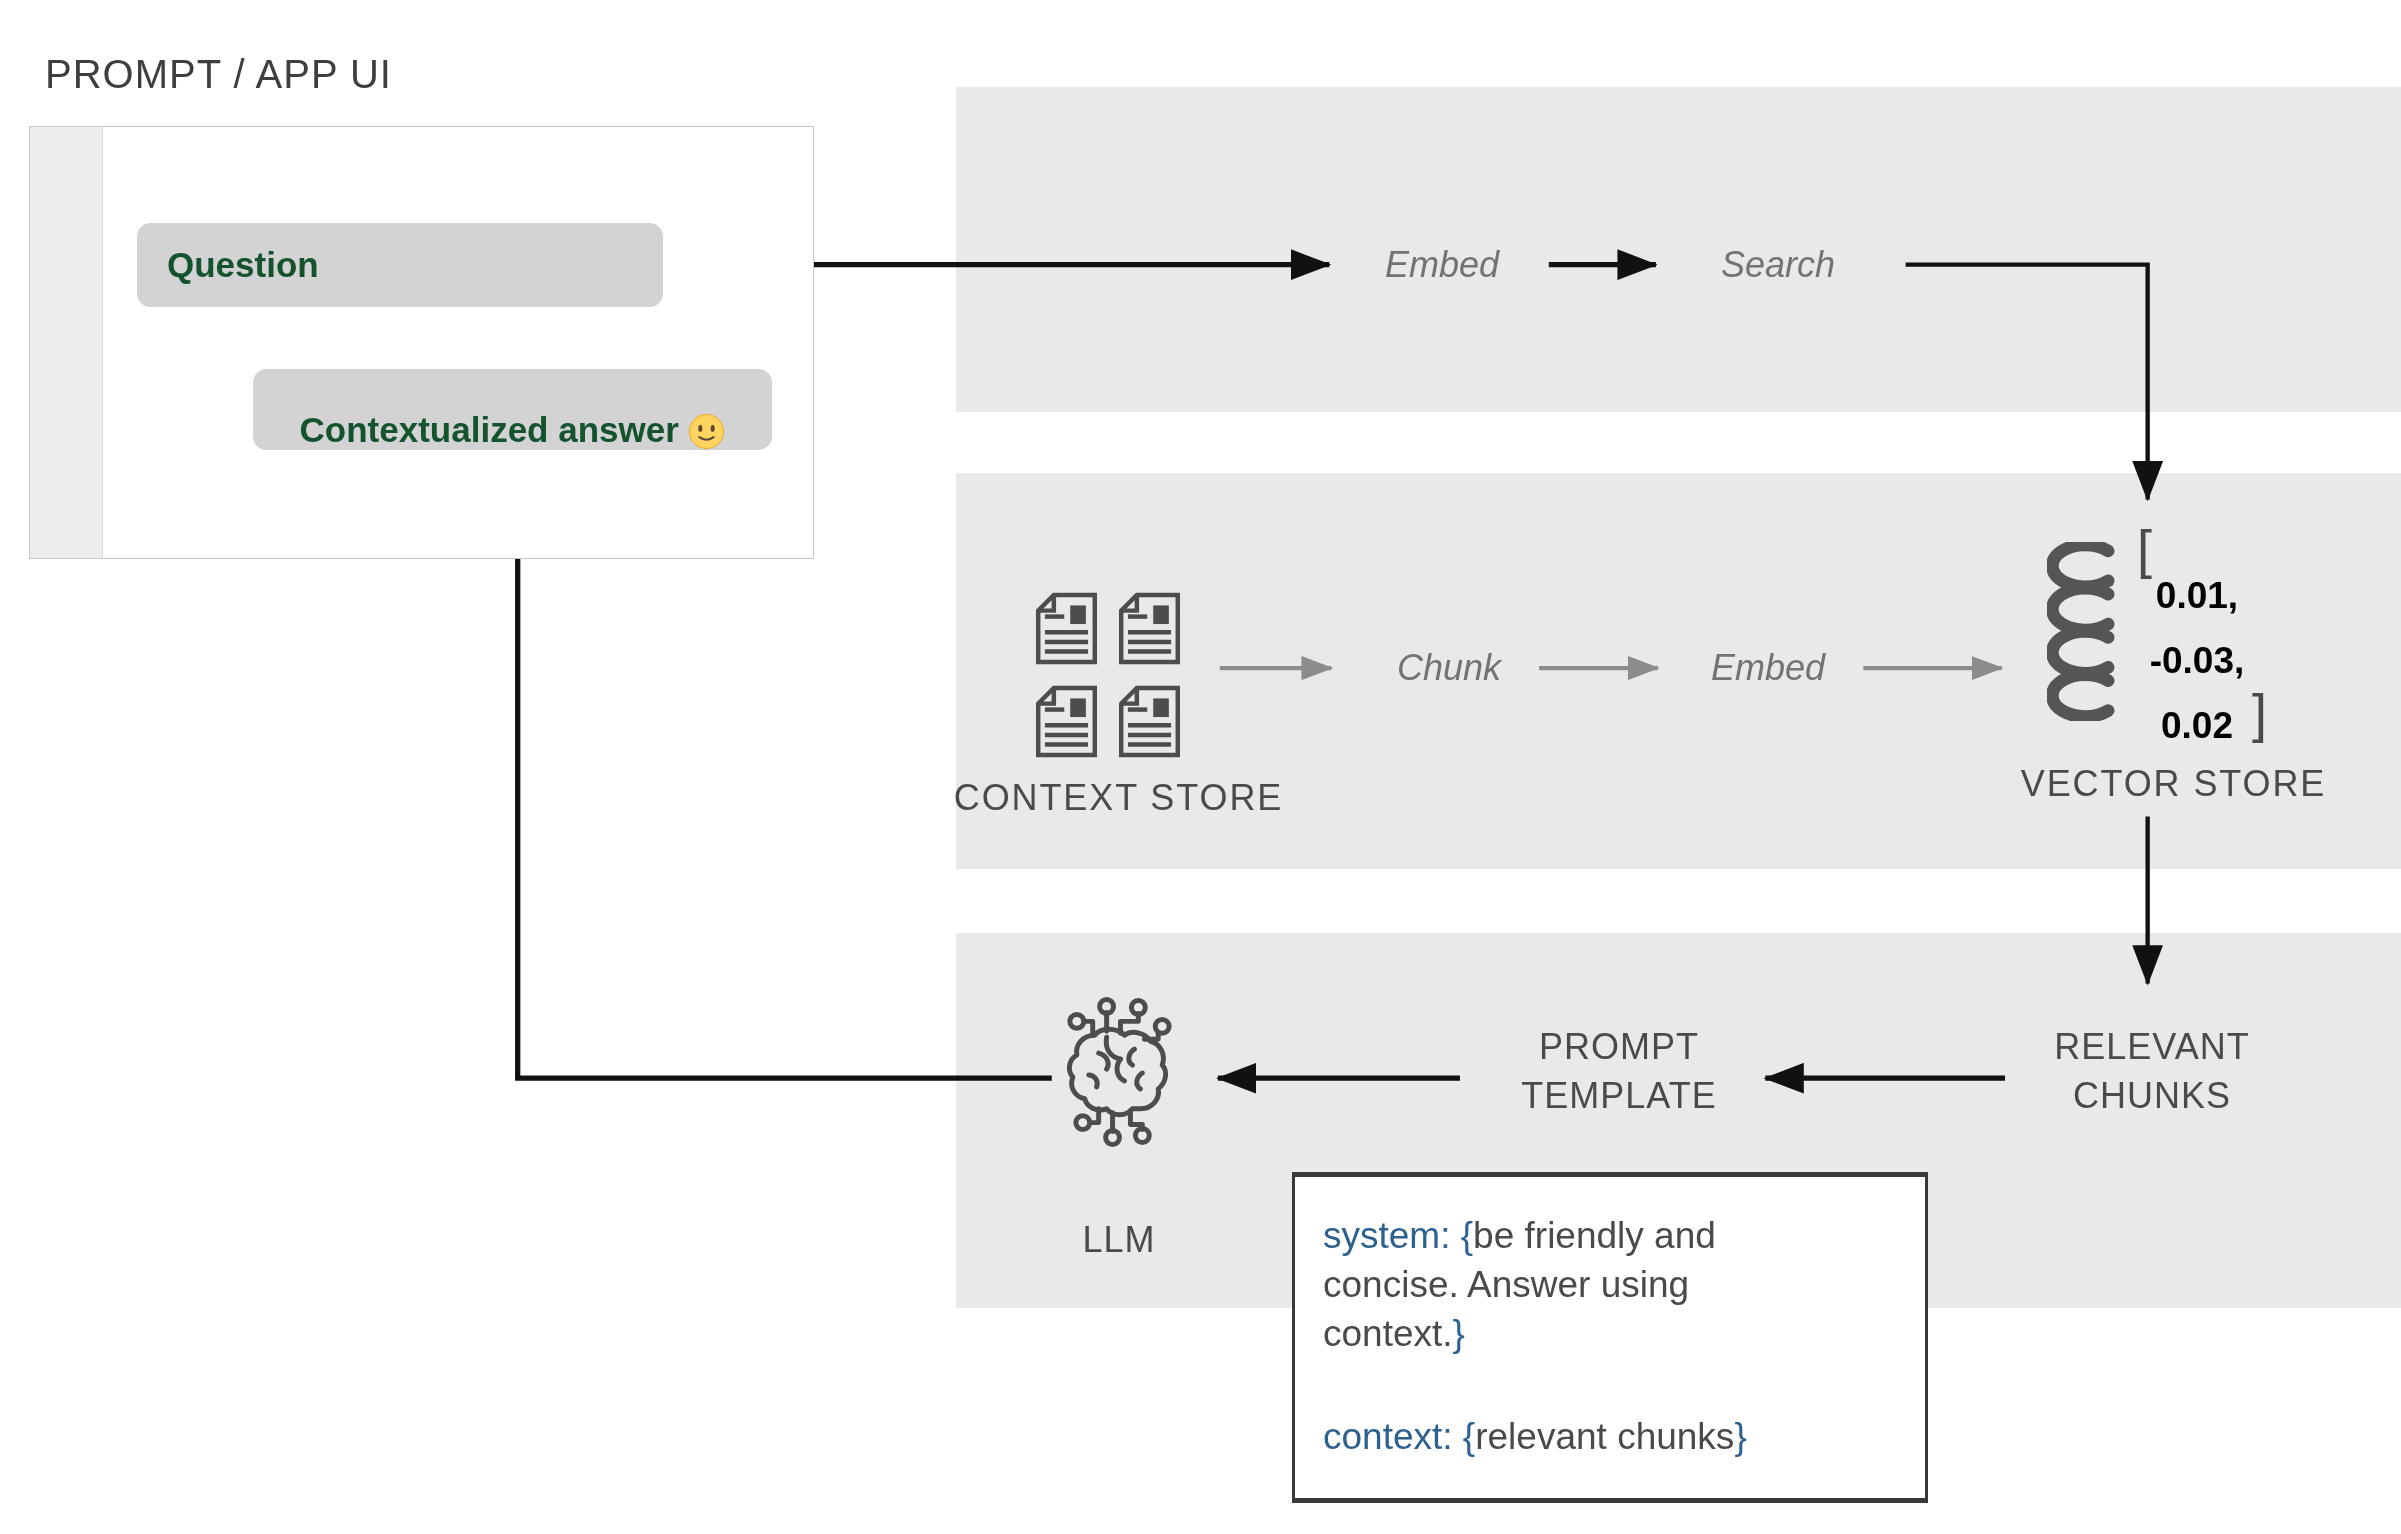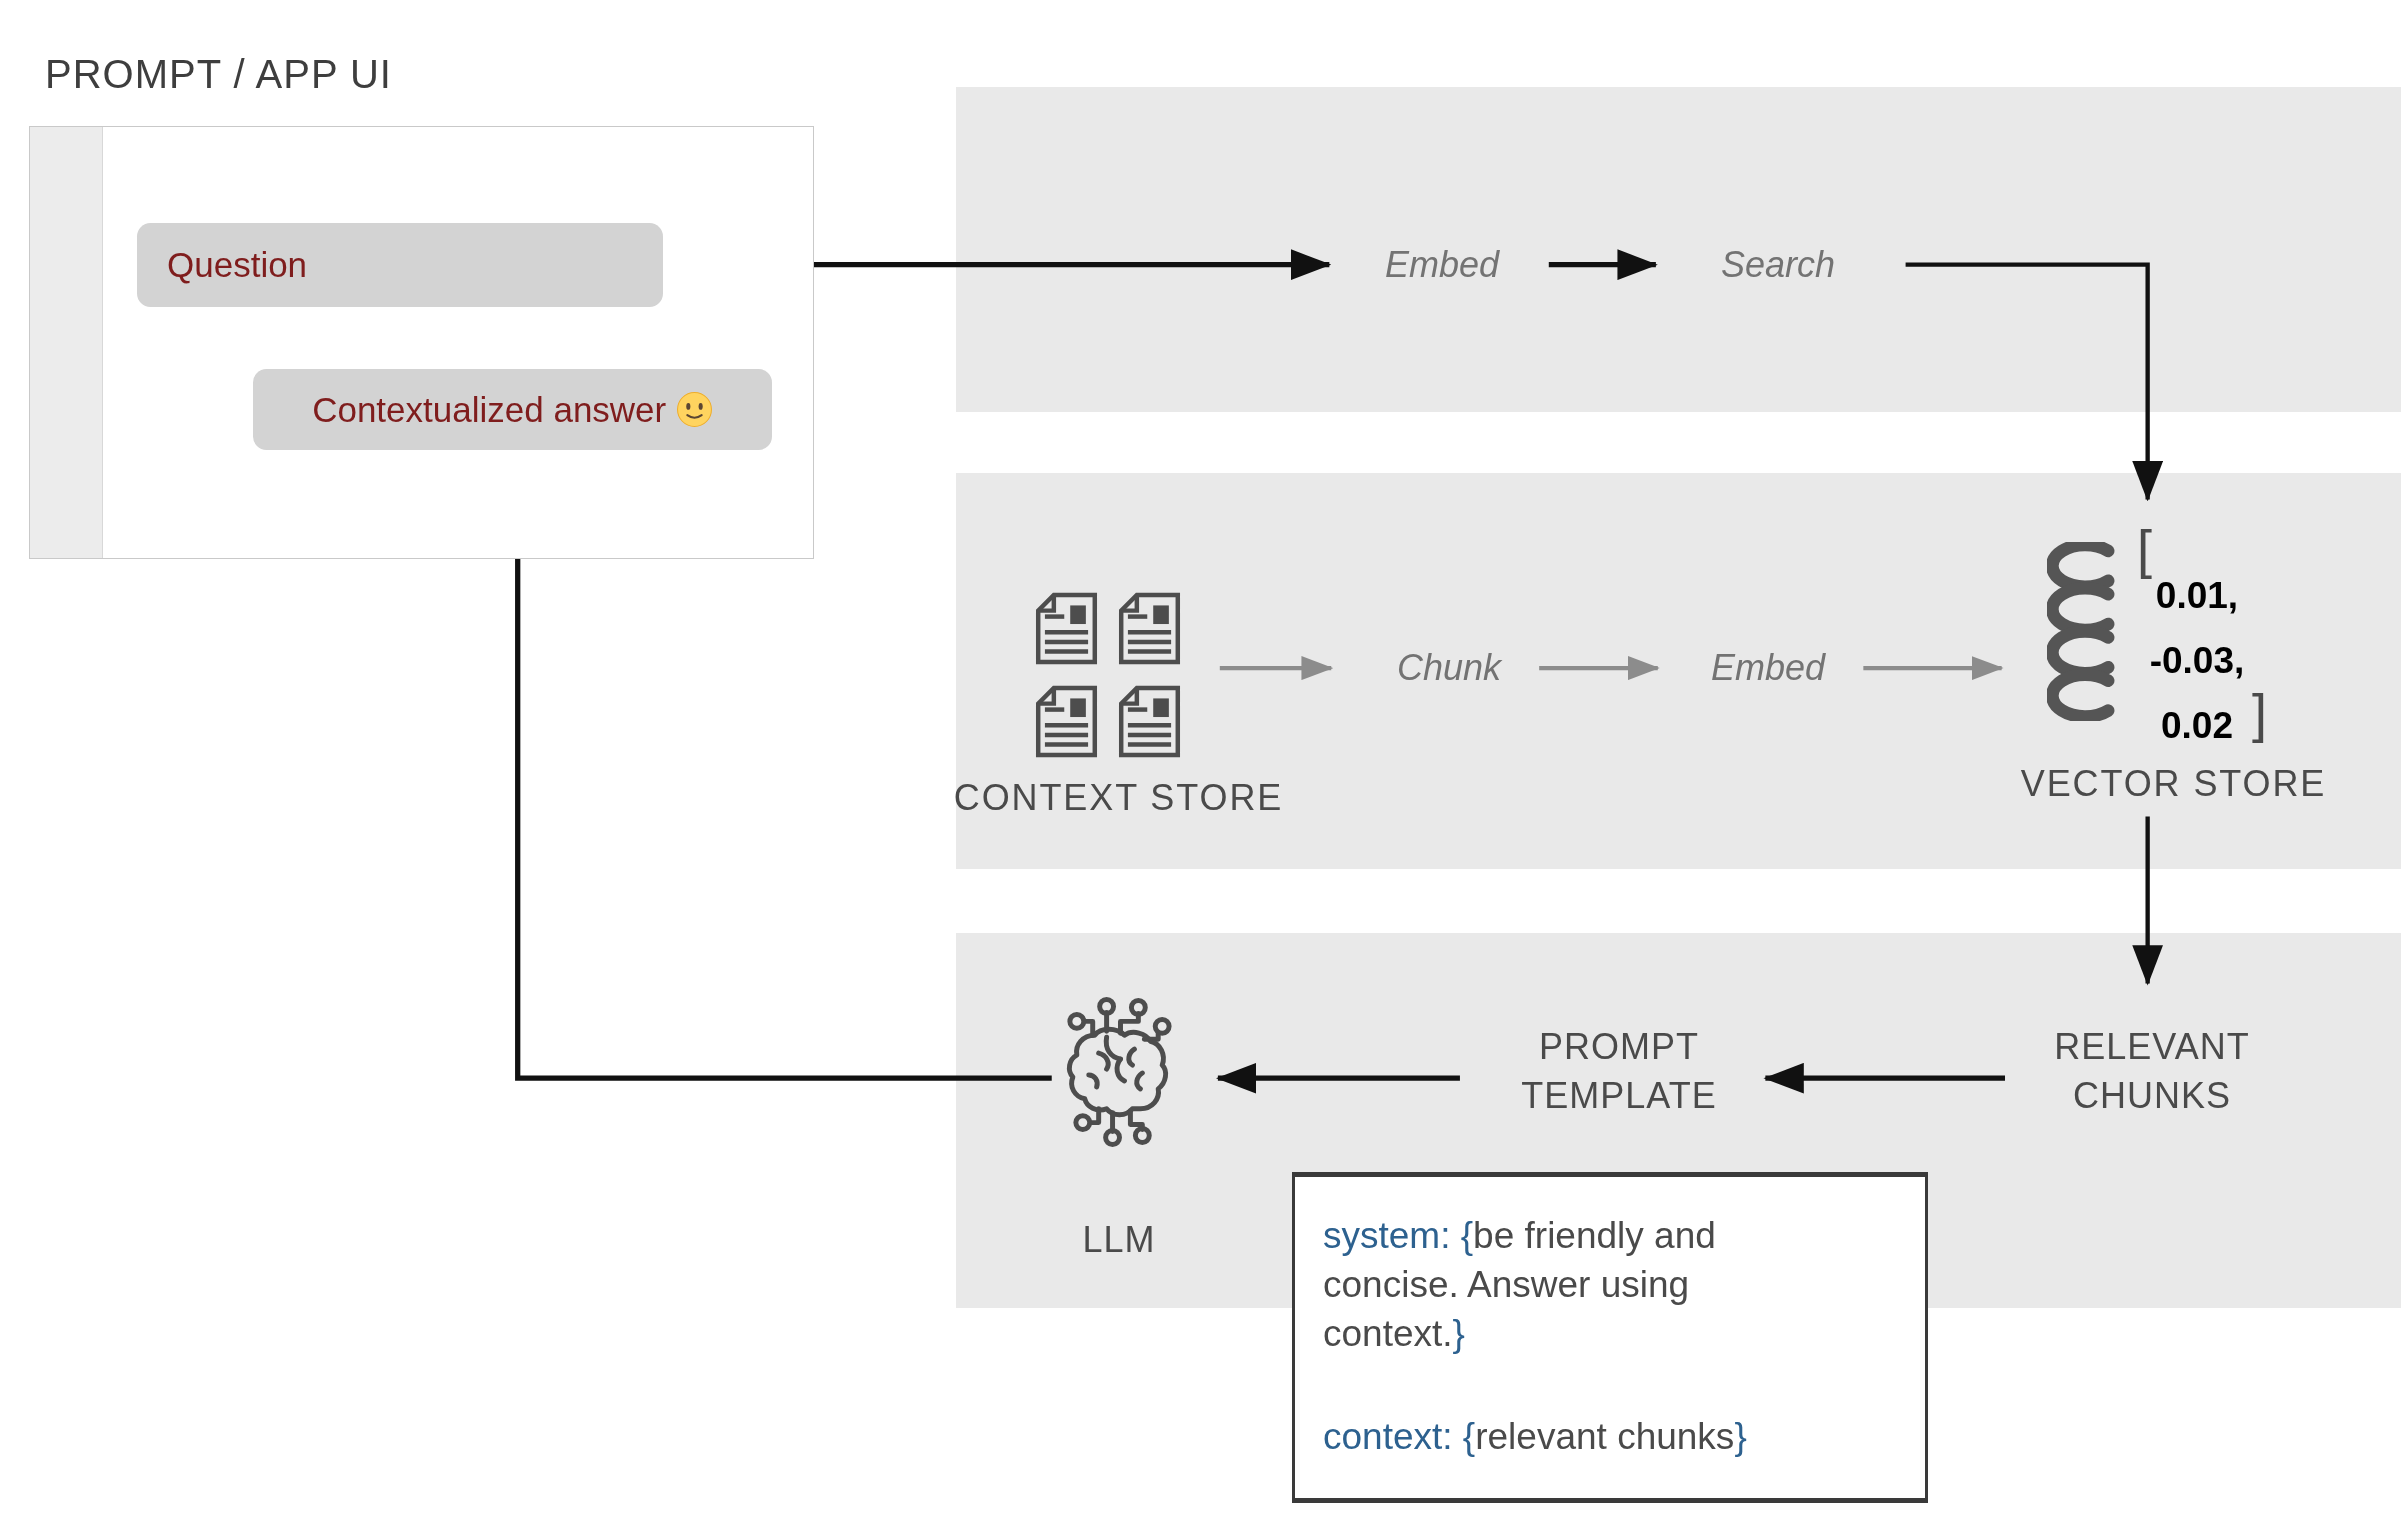--- a/index.html
+++ b/index.html
@@ -5,23 +5,23 @@
   html,body{margin:0;padding:0;background:#ffffff;}
   #canvas{
     position:relative;width:3488px;height:1535px;background:#ffffff;overflow:hidden;
     font-family:"Liberation Sans",sans-serif;color:#4a4a4a;
   }
   .abs{position:absolute;}
   .band{position:absolute;left:956px;width:2488px;background:#e9e9e9;}
   
   .win{position:absolute;left:29px;top:126px;width:783px;height:431px;background:#ffffff;border:1.4px solid #c9c9c9;}
   .win-sidebar{position:absolute;left:0;top:0;bottom:0;width:72px;background:#ececec;border-right:1px solid #d8d8d8;}
-  .bubble{position:absolute;background:#d3d3d3;border-radius:13.4px;font-size:35px;color:#7f1d1d;}
+  .bubble{position:absolute;background:#d3d3d3;border-radius:13.4px;font-size:35px;color:#14532d;font-weight:bold;}
   .bubble.q{left:107px;top:96px;width:526px;height:84px;line-height:84px;padding-left:30px;box-sizing:border-box;}
-  .bubble.a{left:223px;top:242px;width:519px;height:81px;display:flex;align-items:center;justify-content:center;gap:9.6px;}
+  .bubble.a{left:223px;top:242px;width:519px;height:81px;display:flex;align-items:flex-end;justify-content:center;gap:9.6px;}
   .client-title{position:absolute;left:45px;top:52px;font-size:40px;letter-spacing:1px;color:#3e3e3e;white-space:nowrap;}
   
   .ilabel{position:absolute;width:144px;text-align:center;font-style:italic;font-size:36px;line-height:37px;color:#737373;white-space:nowrap;}
   
   .caps{position:absolute;text-align:center;font-size:36px;letter-spacing:1.9px;color:#4a4a4a;white-space:nowrap;}
   .caps.two{line-height:49px;letter-spacing:1px;white-space:normal;}
   
   .vec-num{position:absolute;left:2118px;width:158px;text-align:center;font-size:37px;font-weight:bold;color:#000000;}
   .vec-bracket{position:absolute;font-size:54px;font-weight:400;color:#4a4a4a;}
   

